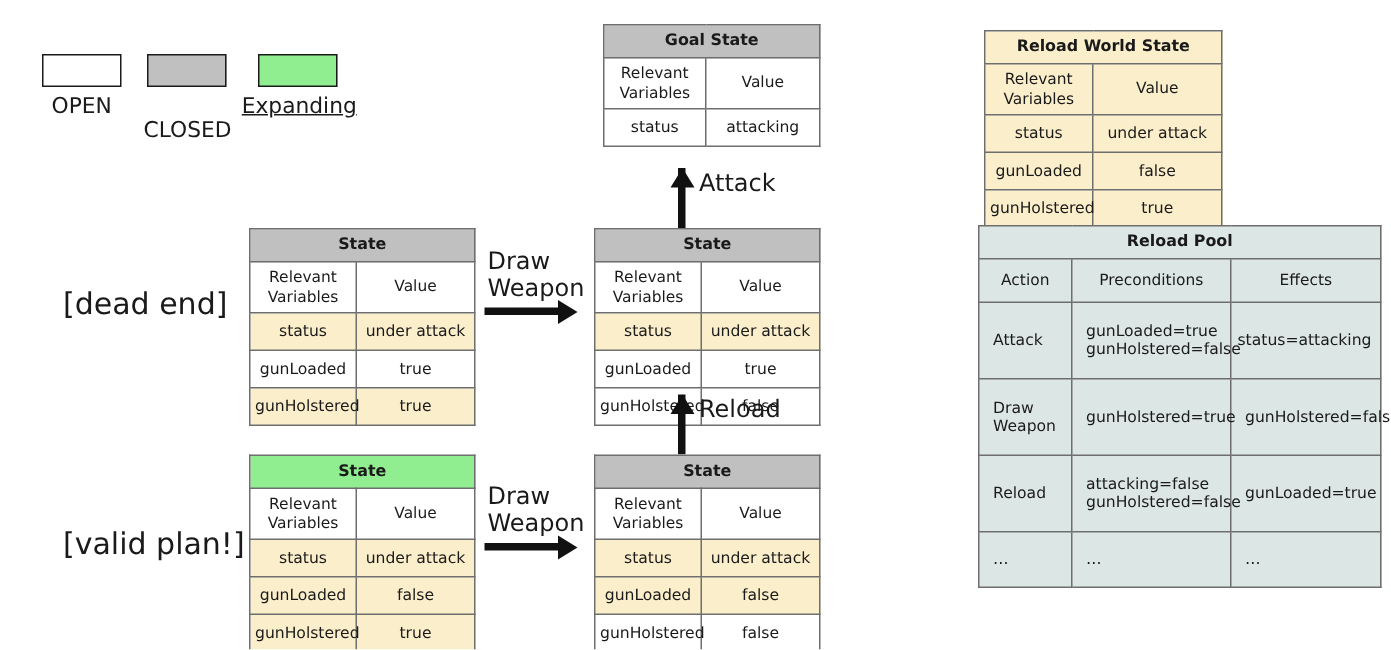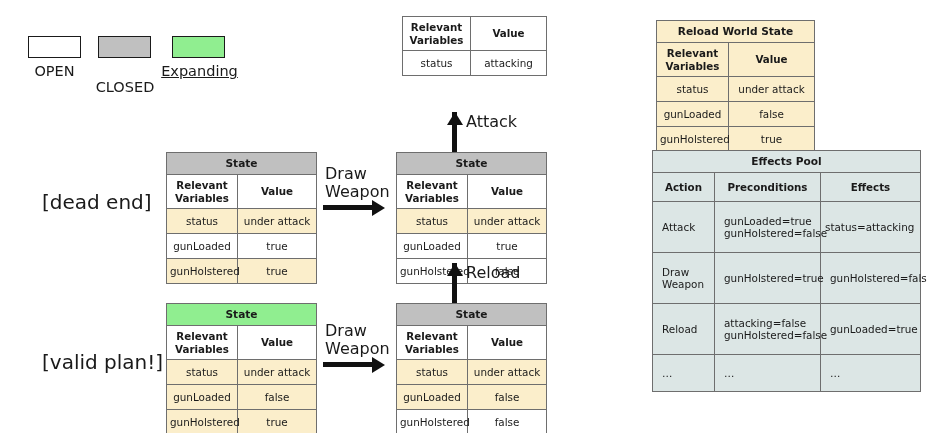--- a/index.html
+++ b/index.html
@@ -53,21 +53,21 @@
     font-weight: normal;
     color: #1a1a1a;
     line-height: 1.18;
   }
   .tbl .title {
     font-weight: bold;
     font-size: 10.6px;
     height: 17px;
   }
   .tbl .colhead {
-    font-weight: bold;
+    font-weight: normal;
     font-size: 10.3px;
     height: 29px;
   }
   .tbl .row td { height: 20px; }
 
   
   .fill-gray   { background: #c0c0c0; }
   .fill-green  { background: #90ee90; }
   .fill-cream  { background: #fbeecb; }
   .fill-white  { background: #ffffff; }
@@ -142,20 +142,23 @@
     <div class="legend-swatch fill-green" style="left:172px; top:36px;"></div>
     <div class="legend-label" style="left:152px; top:64px; width:95px;text-decoration:underline;">Expanding</div>
   </div>
 
   <table class="tbl" style="left:402px; top:16px; width:144px;">
     <colgroup>
         <col style="width:68px">
         <col style="width:76px">
       </colgroup>
     <tbody>
+        <tr>
+          <td class="title fill-gray" colspan="2">Goal State</td>
+        </tr>
     <tr>
       <td class="colhead fill-white">Relevant Variables</td>
       <td class="colhead fill-white">Value</td>
     </tr>
     <tr class="row">
       <td class="fill-white">status</td>
       <td class="fill-white">attacking</td>
     </tr>
   </tbody>
     </table>
@@ -195,21 +198,21 @@
     </table>
 
   <table class="tbl fill-teal" style="left:652px; top:150px; width:268px;">
     <colgroup>
         <col style="width:62px">
         <col style="width:106px">
         <col style="width:100px">
       </colgroup>
     <tbody>
         <tr>
-          <td class="title fill-teal" colspan="3">Effects Pool</td>
+          <td class="title fill-teal" colspan="3">Reload Pool</td>
         </tr>
     <tr>
       <td class="colhead fill-teal" style="height:24px">Action</td>
       <td class="colhead fill-teal" style="height:24px">Preconditions</td>
       <td class="colhead fill-teal" style="height:24px">Effects</td>
     </tr>
     <tr>
       <td class="fill-teal" style="height:46px; text-align:left; padding-left:9px;">Attack</td>
       <td class="fill-teal" style="text-align:left; padding-left:9px; white-space:pre-line;">gunLoaded=true
 gunHolstered=false</td>

